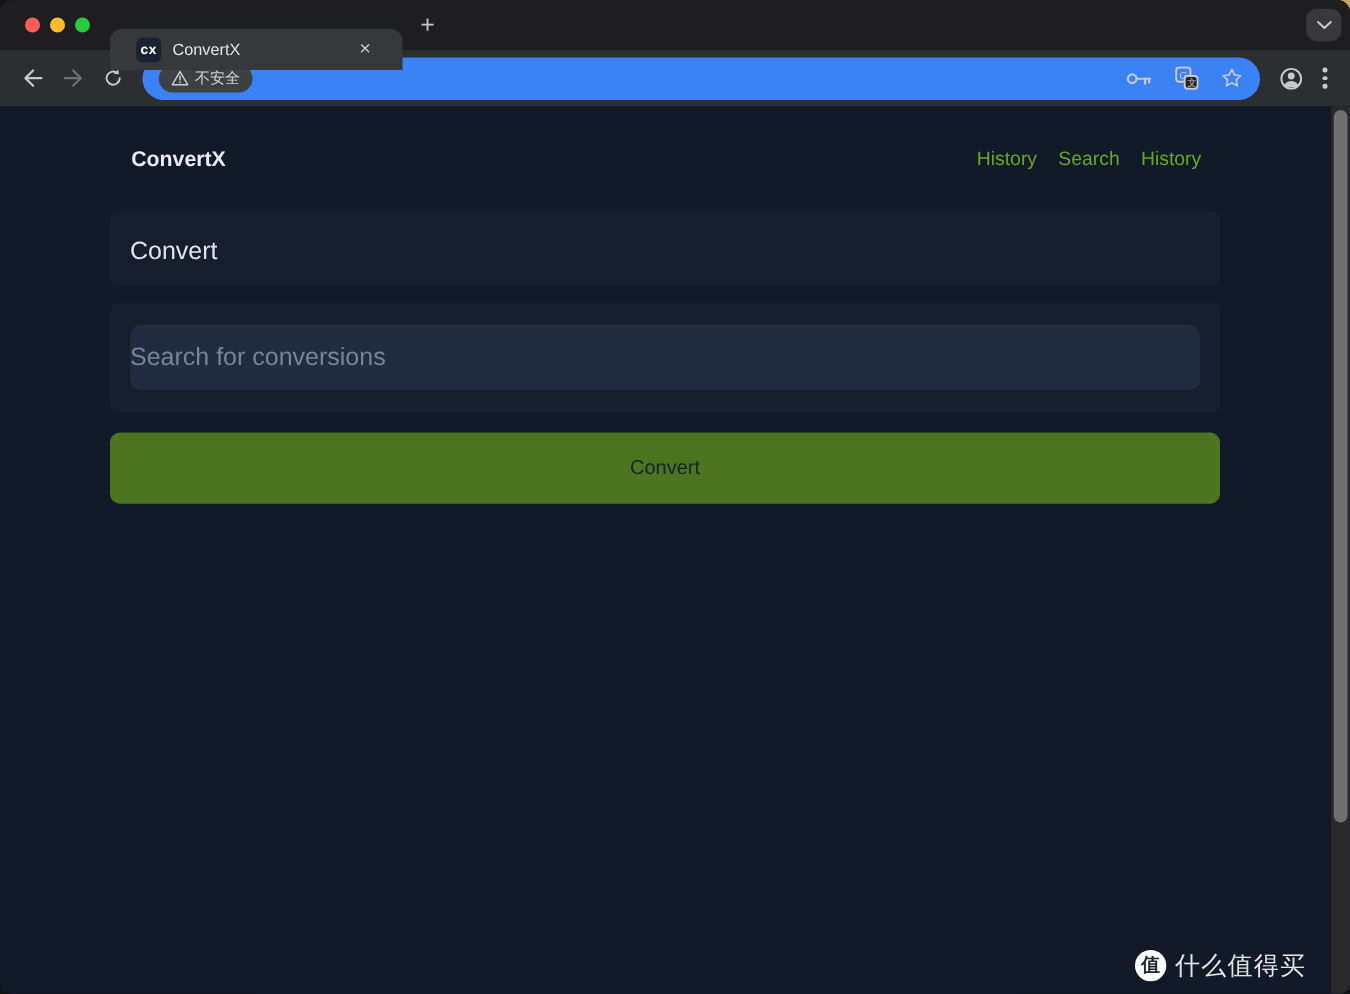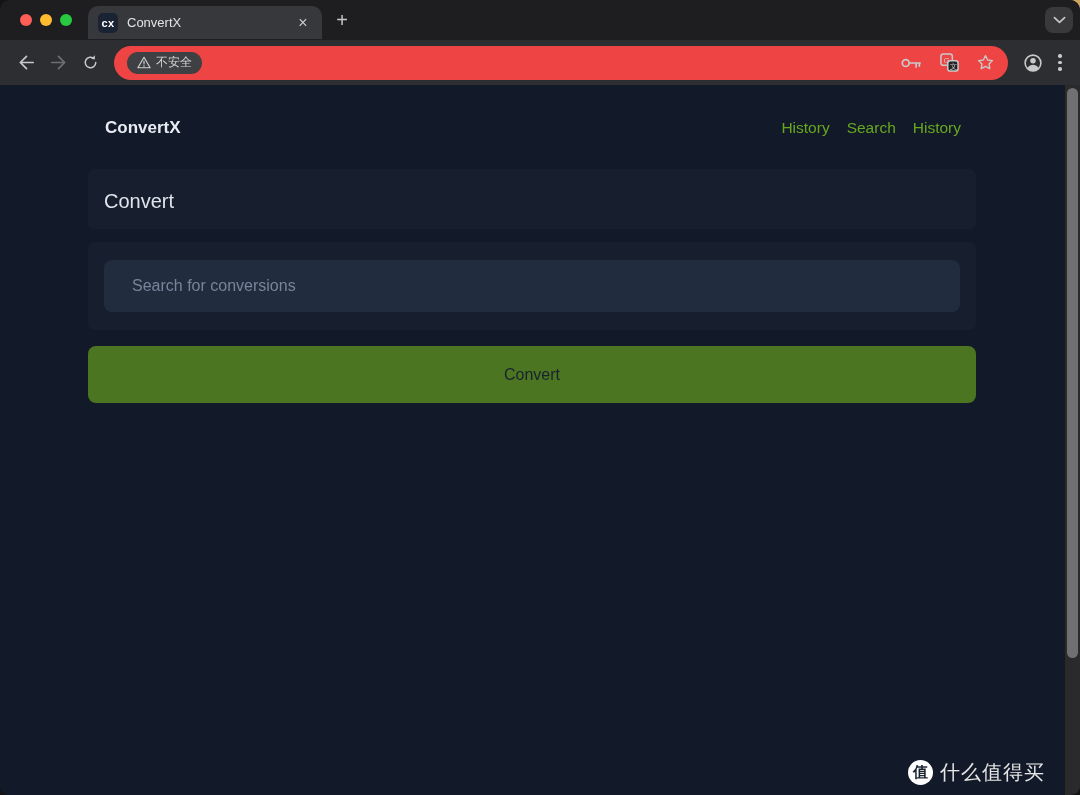--- a/index.html
+++ b/index.html
@@ -6,31 +6,31 @@
   html,body { width:1080px; height:795px; font-family:"Liberation Sans","DejaVu Sans",sans-serif; background:#141414; overflow:hidden; }
 
   .corner-bleed { position:absolute; top:0; right:0; width:18px; height:18px; background:#cfa45c; z-index:0; }
   .window { position:absolute; inset:0; border-radius:10px 10px 9px 9px; overflow:hidden; background:#121928; z-index:1; }
 
   
   .tabbar { position:relative; height:40px; background:#1e1e20; }
   .traffic { position:absolute; left:20px; top:14px; display:flex; gap:8px; }
   .traffic span { width:12px; height:12px; border-radius:50%; }
   .light-red { background:#ff5f57; } .light-yellow { background:#febc2e; } .light-green { background:#28c840; }
-  .tab { position:absolute; left:88px; top:6px; width:234px; height:33px; background:#37383b; border-radius:10px 10px 0 0; display:flex; align-items:center; padding:0 10px; }
+  .tab { position:absolute; left:88px; top:23px; width:234px; height:33px; background:#37383b; border-radius:10px 10px 0 0; display:flex; align-items:center; padding:0 21px; }
   .favicon { width:20px; height:20px; border-radius:5px; background:#1a2334; color:#fff; font-size:11px; font-weight:700; display:flex; align-items:center; justify-content:center; letter-spacing:.5px; }
   .tab-title { margin-left:9px; font-size:13px; color:#e3e3e3; flex:1; white-space:nowrap; overflow:hidden; }
   .tab-close { color:#c8c8c8; font-size:16px; width:18px; height:18px; display:flex; align-items:center; justify-content:center; }
   .newtab { position:absolute; left:330px; top:8px; width:24px; height:24px; color:#c6c6c6; font-size:20px; font-weight:300; display:flex; align-items:center; justify-content:center; }
   .tab-list-btn { position:absolute; right:7px; top:7px; width:28px; height:26px; background:#39393c; border-radius:8px; display:flex; align-items:center; justify-content:center; }
 
   
   .toolbar { height:45px; background:#2d2e31; display:flex; align-items:center; padding:0 10px; }
   .nav-btn { width:32px; height:32px; display:flex; align-items:center; justify-content:center; border-radius:50%; flex:0 0 auto; }
-  .omnibox { flex:1; min-width:0; height:34px; background:#ef4444; border-radius:17px; display:flex; align-items:center; padding:0 13px; margin:0 8px;justify-content:flex-end; }
+  .omnibox { flex:1; min-width:0; height:34px; background:#3b82f6; border-radius:17px; display:flex; align-items:center; padding:0 13px; margin:0 8px;justify-content:flex-end; }
   .sec-badge { height:22px; background:#3f4043; border-radius:11px; display:flex; align-items:center; gap:5px; padding:0 10px; font-size:12px; color:#d4d4d4; flex:0 0 auto; }
   .url { margin-left:11px; font-size:14px; color:#ededed; white-space:nowrap; overflow:hidden; flex:1; }
   .omni-icons { display:flex; align-items:center; gap:17px; margin-left:auto; flex:0 0 auto; }
   .chrome-btn { display:flex; align-items:center; justify-content:center; }
   .profile-btn { width:34px; height:32px; }
   .menu-btn { width:20px; height:32px; flex-direction:column; gap:3px; }
   .menu-btn i { width:3.5px; height:3.5px; border-radius:50%; background:#c9c9c9; }
 
   
   .content { position:absolute; top:85px; left:0; right:0; bottom:0; }
@@ -43,21 +43,21 @@
   .main-nav { display:flex; gap:17px; }
   .main-nav a { color:#67a81f; font-size:15.5px; text-decoration:none; }
 
   .card { background:#171e2e; border-radius:6px; }
   .card-convert { margin-top:31px; padding:21px 16px 16px; }
   .card-convert h2 { font-size:20px; font-weight:400; color:#dfe5ec; }
   .dropzone { margin-top:32px; height:188px; border:2px dashed #4b5b70; border-radius:4px; display:flex; align-items:center; justify-content:center; font-size:16px; color:#e4e9f0; }
   .dropzone b { font-weight:700; }
 
   .card-search { margin-top:13px; padding:18px 16px; }
-  .search-input { width:100%; height:52px; background:#212c3f; border:none; border-radius:8px; padding:0 28px; font-size:16px; color:#cfd6e0; outline:none; font-family:inherit; }
+  .search-input { width:100%; height:52px; background:#212c3f; border:none; border-radius:8px; padding:0 0; font-size:20px; color:#cfd6e0; outline:none; font-family:inherit; }
   .search-input::placeholder { color:#78849a; }
 
   .convert-btn { display:block; margin-top:16px; width:100%; height:57px; background:#4b7521; border:none; border-radius:8px; font-size:16px; color:#18222f; font-family:inherit; cursor:pointer; }
 
   .watermark { position:absolute; right:19px; bottom:9px; display:flex; align-items:center; gap:7px; z-index:5; }
   .wm-badge { width:25px; height:25px; border-radius:50%; background:#ffffff; color:#1a2330; display:flex; align-items:center; justify-content:center; font-size:15px; font-weight:700; }
   .wm-text { color:#e5e5e5; font-size:20px; letter-spacing:1px; }
 </style>
 </head>
 <body>

